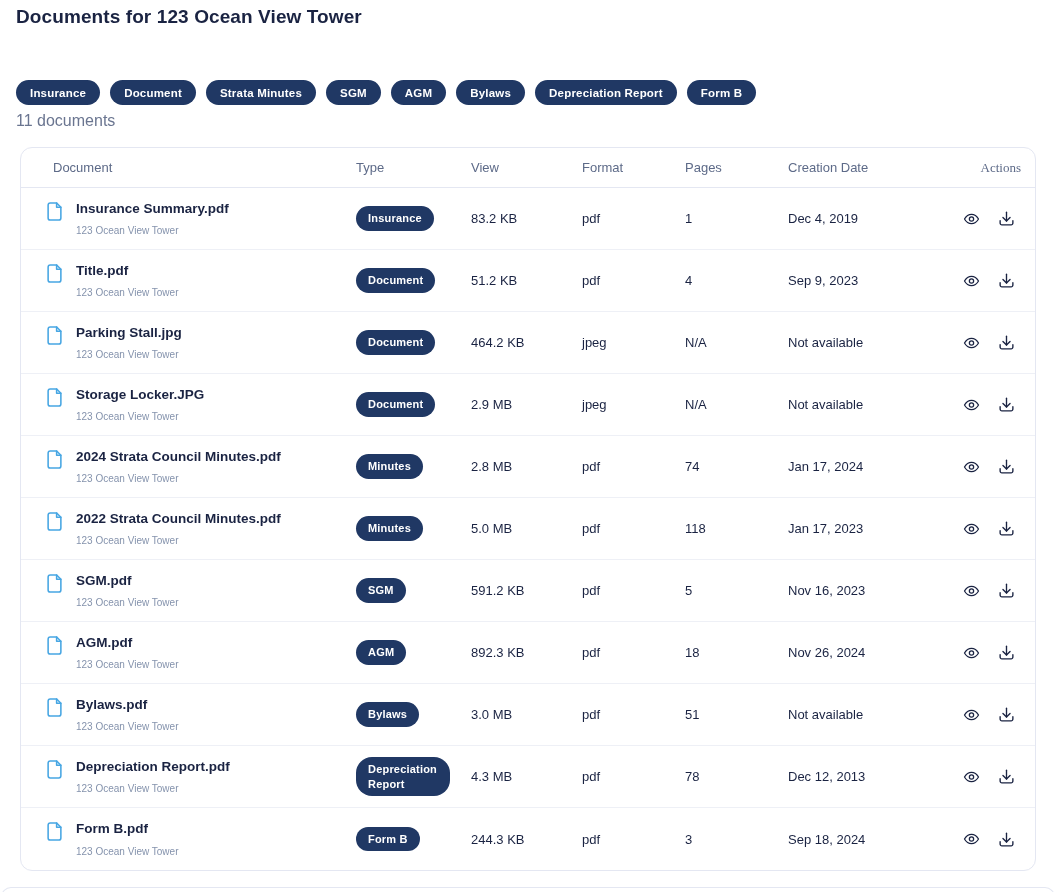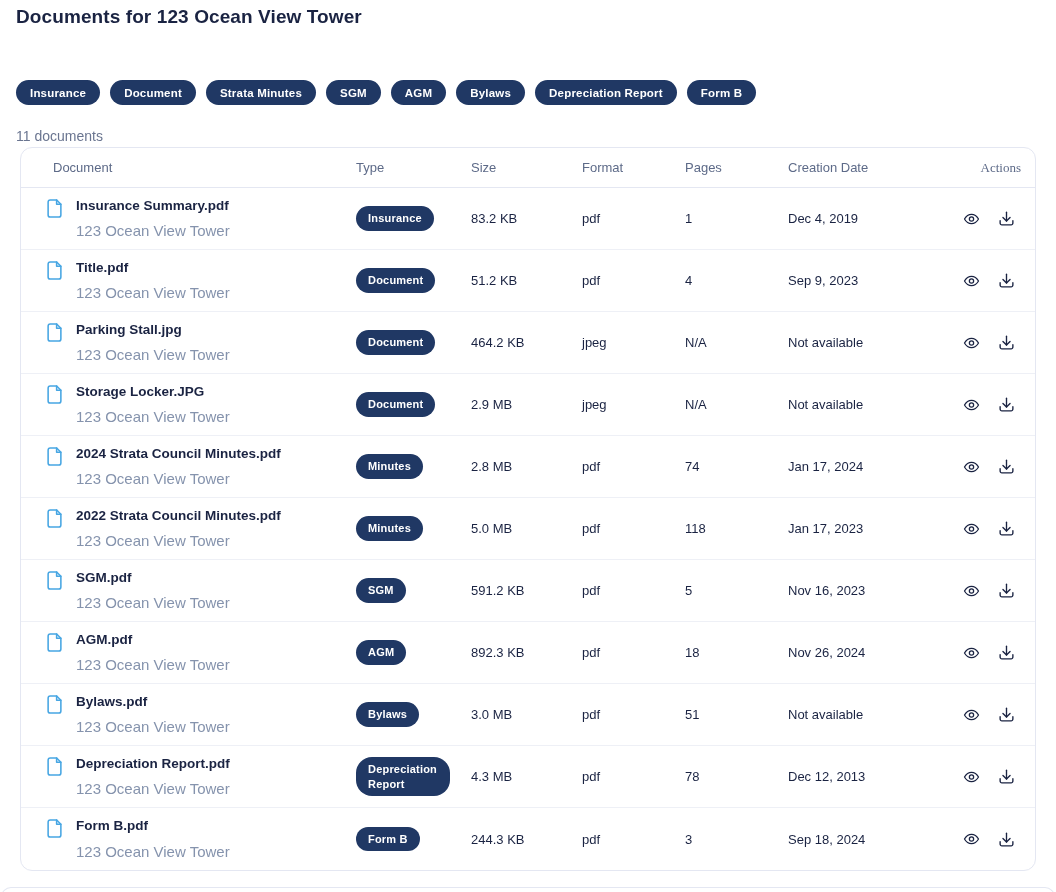--- a/index.html
+++ b/index.html
@@ -18,40 +18,40 @@
 
   .page-title{position:absolute;left:16px;top:6px;font-size:19px;font-weight:700;
     color:var(--text-dark);letter-spacing:.1px;}
   .page-subtitle{position:absolute;left:16px;top:38px;font-size:15px;color:var(--text-muted);}
 
   .filters{position:absolute;left:16px;top:80px;display:flex;gap:10px;}
   .filter-pill{display:inline-flex;align-items:center;height:25px;padding:0 14px;
     background:var(--navy);color:#fff;border:none;border-radius:13px;font-size:11.5px;
     font-weight:600;font-family:inherit;letter-spacing:.2px;cursor:pointer;white-space:nowrap;}
 
-  .doc-count{position:absolute;left:16px;top:128px;font-size:14px;color:var(--text-muted);}
+  .doc-count{position:absolute;left:16px;top:112px;font-size:16px;color:var(--text-muted);}
 
   .card{position:absolute;left:20px;top:147px;width:1016px;
     background:#fff;border:1px solid var(--border);border-radius:12px;overflow:hidden;}
 
   .thead{display:grid;grid-template-columns:335px 115px 111px 103px 103px 153px 1fr;
     align-items:center;height:40px;border-bottom:1px solid var(--border);
     font-size:13px;color:#5d6a88;}
   .thead .th:first-child{padding-left:32px;}
   .thead .th.actions-h{text-align:right;padding-right:14px;font-family:Liberation Serif, serif;}
 
   .row{display:grid;grid-template-columns:335px 115px 111px 103px 103px 153px 1fr;
     align-items:center;min-height:62px;border-bottom:1px solid var(--row-border);
     font-size:13px;color:var(--text-dark);}
   .row:last-child{border-bottom:none;}
 
   .doc-cell{display:flex;align-items:flex-start;gap:13px;padding-left:25px;}
   .file-icon{display:inline-flex;flex:0 0 auto;color:var(--file-blue);}
   .doc-name{font-size:13.5px;font-weight:700;color:var(--text-dark);line-height:1.25;}
-  .doc-sub{font-size:15px;color:var(--text-sub);margin-top:8px;}
+  .doc-sub{font-size:10px;color:var(--text-sub);margin-top:8px;}
 
   .type-pill{display:inline-block;max-width:94px;background:var(--navy);color:#fff;
     font-size:11px;font-weight:600;line-height:1.35;padding:5px 12px;border-radius:16px;
     letter-spacing:.2px;}
 
   .actions-cell{display:flex;justify-content:flex-end;align-items:center;gap:17px;padding-right:20px;}
   .icon-btn{background:none;border:none;padding:0;cursor:pointer;color:var(--text-dark);
     display:inline-flex;align-items:center;}
   .icon-btn svg{display:block;}
 
@@ -98,21 +98,21 @@
     <span>Form B</span>
   </button>
 </div>
 
   <div class="doc-count">11 documents</div>
 
   <div class="card">
     <div class="thead">
       <div class="th">Document</div>
       <div class="th">Type</div>
-      <div class="th">Size</div>
+      <div class="th">View</div>
       <div class="th">Format</div>
       <div class="th">Pages</div>
       <div class="th">Creation Date</div>
       <div class="th actions-h">Actions</div>
     </div>
     <div id="rows">
   <div class="row">
     <div class="doc-cell">
       <span class="file-icon">
         <svg width="17" height="21" viewBox="0 0 24 28" fill="none" stroke="currentColor" stroke-width="2.2" stroke-linecap="round" stroke-linejoin="round">

